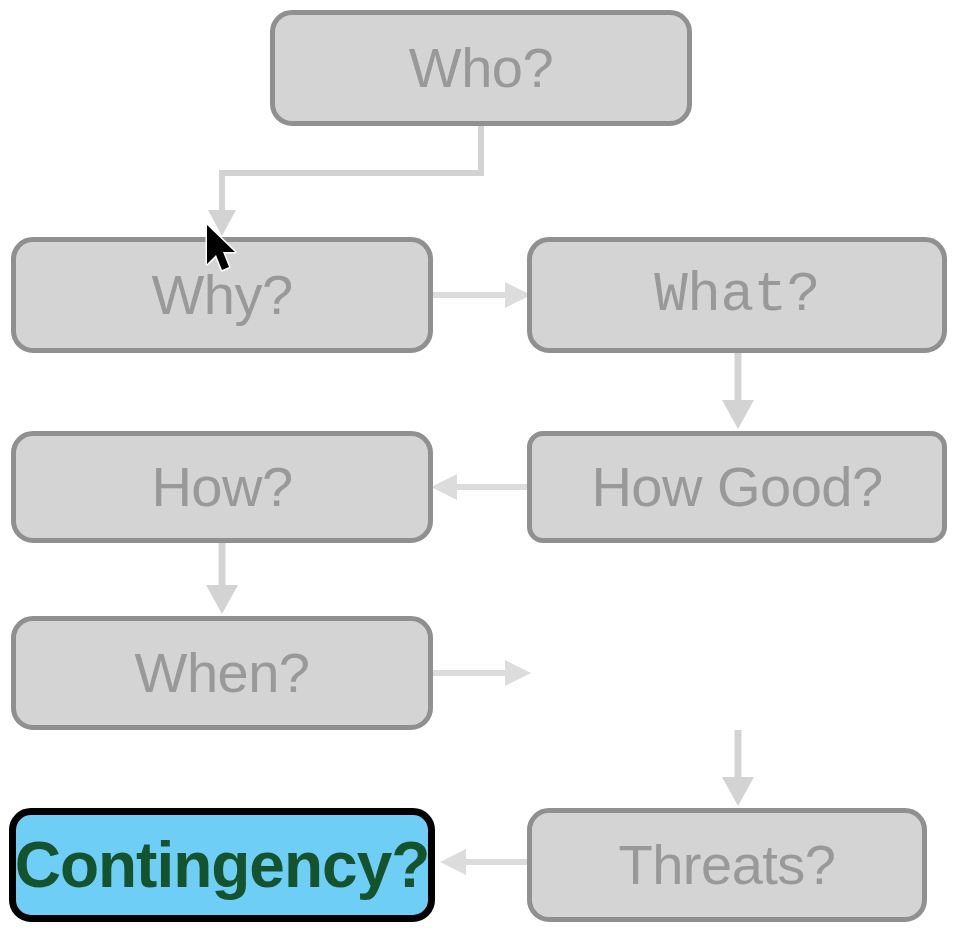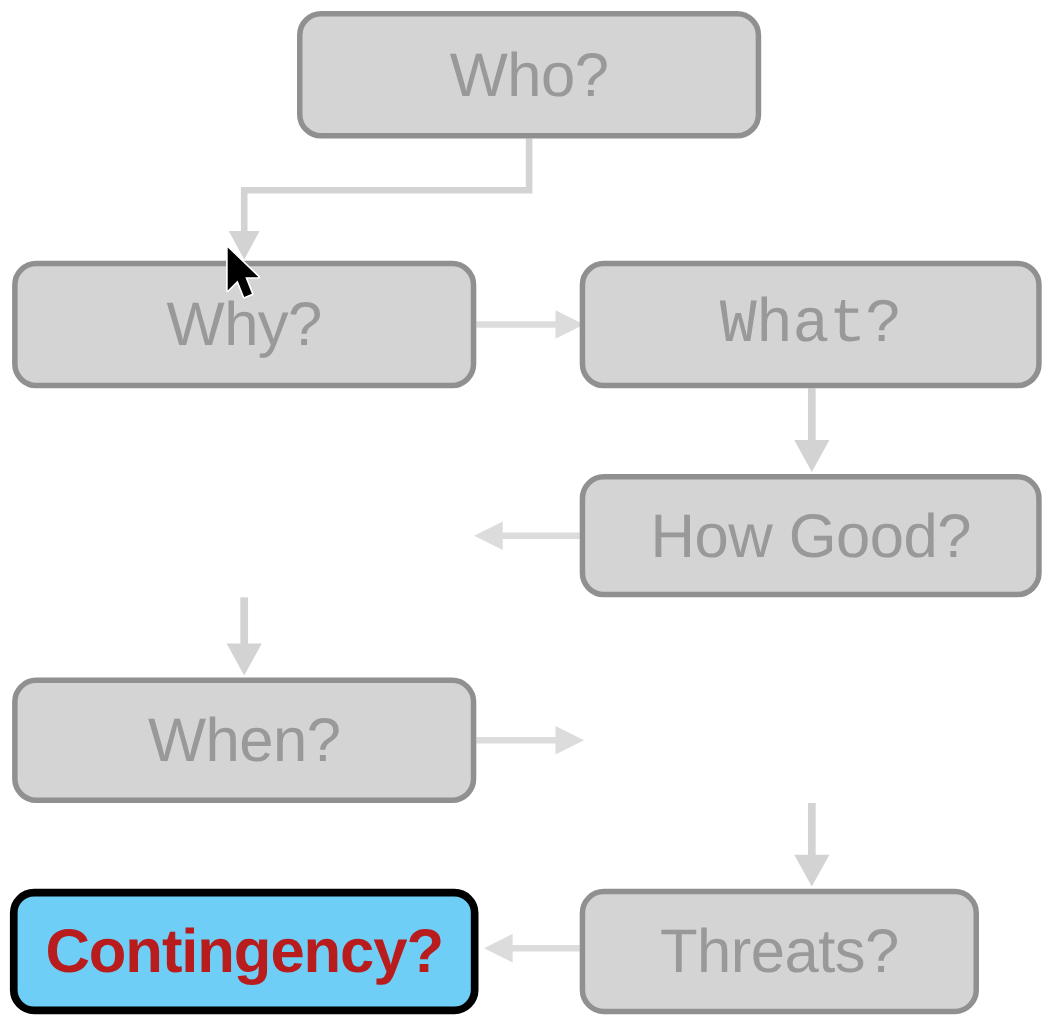--- a/index.html
+++ b/index.html
@@ -28,23 +28,23 @@
     font-size: 56px;
     font-weight: 400;
     letter-spacing: -0.5px;
     line-height: 1;
     user-select: none;
     white-space: nowrap;
   }
   .node.highlight {
     background: #6FCEF5;
     border: 7px solid #000000;
-    color: #b91c1c;
+    color: #14532d;
     font-weight: bold;
-    font-size: 56px;
+    font-size: 64px;
     letter-spacing: -1px;
   }
   .edge-svg {
     position: absolute;
     left: 0;
     top: 0;
     width: 958px;
     height: 931px;
     pointer-events: none;
   }
@@ -108,35 +108,38 @@
   </div>
 
   <div class="node" style="left:11px; top:237px; width:422px; height:116px;">
     <span>Why?</span>
   </div>
 
   <div class="node" style="left:527px; top:237px; width:420px; height:116px;font-family:Liberation Mono, monospace;">
     <span>What?</span>
   </div>
 
+  <div class="node" style="left:11px; top:431px; width:422px; height:112px;">
+    <span>How?</span>
+  </div>
 
-  <div class="node" style="left:527px; top:431px; width:420px; height:112px;">
+  <div class="node" style="left:527px; top:431px; width:420px; height:112px;border-radius:16px;">
     <span>How Good?</span>
   </div>
 
   <div class="node" style="left:11px; top:616px; width:422px; height:114px;">
     <span>When?</span>
   </div>
 
 
   <div class="node highlight" style="left:9px; top:808px; width:426px; height:114px;">
     <span>Contingency?</span>
   </div>
 
-  <div class="node" style="left:527px; top:808px; width:363px; height:114px;">
+  <div class="node" style="left:527px; top:808px; width:400px; height:114px;">
     <span>Threats?</span>
   </div>
 
   <svg class="cursor" style="left:205px; top:224px;" viewBox="0 0 40 52" xmlns="http://www.w3.org/2000/svg">
     <polygon points="2,1 2,40 11,31 17,46 24,43 18,28 30,28" fill="#000000" stroke="#ffffff" stroke-width="3" stroke-linejoin="round"></polygon>
     <polygon points="2,1 2,40 11,31 17,46 24,43 18,28 30,28" fill="#000000"></polygon>
   </svg>
 
 </div>
 

